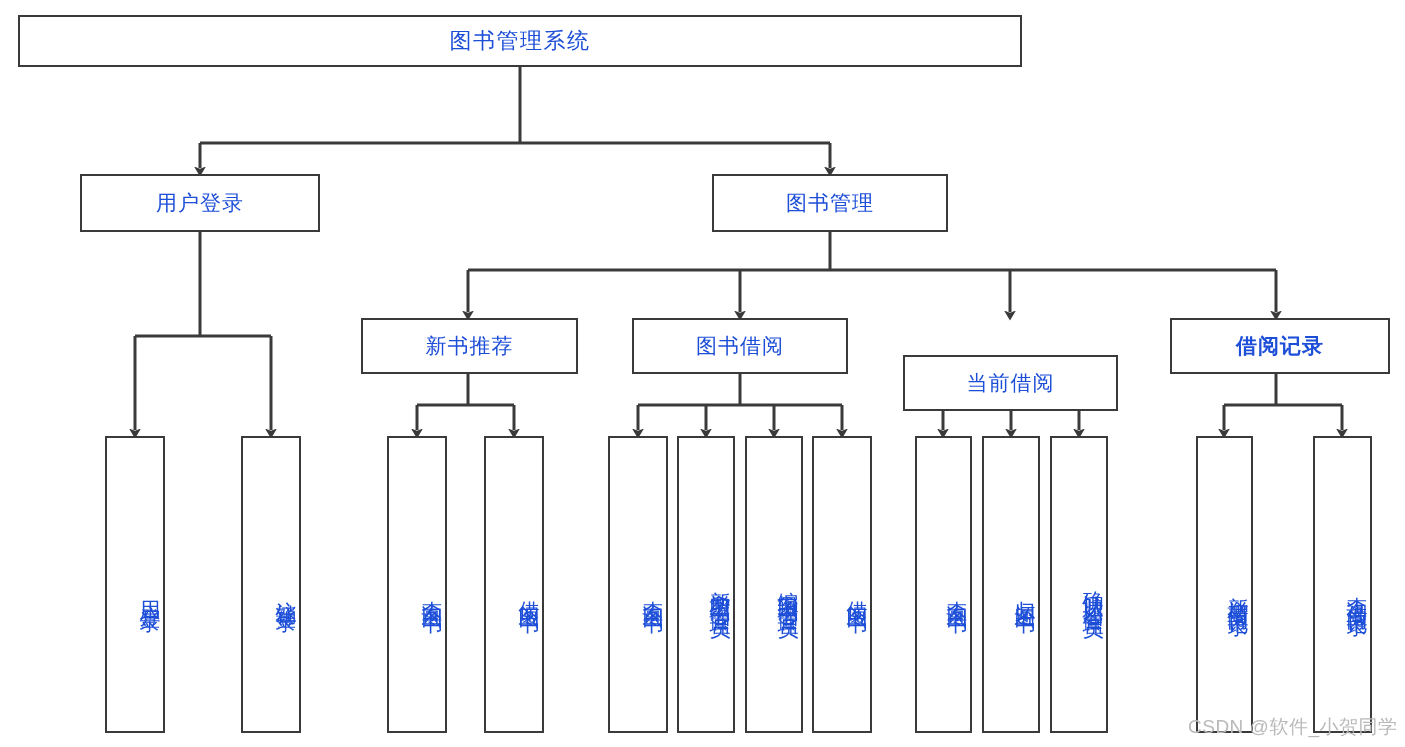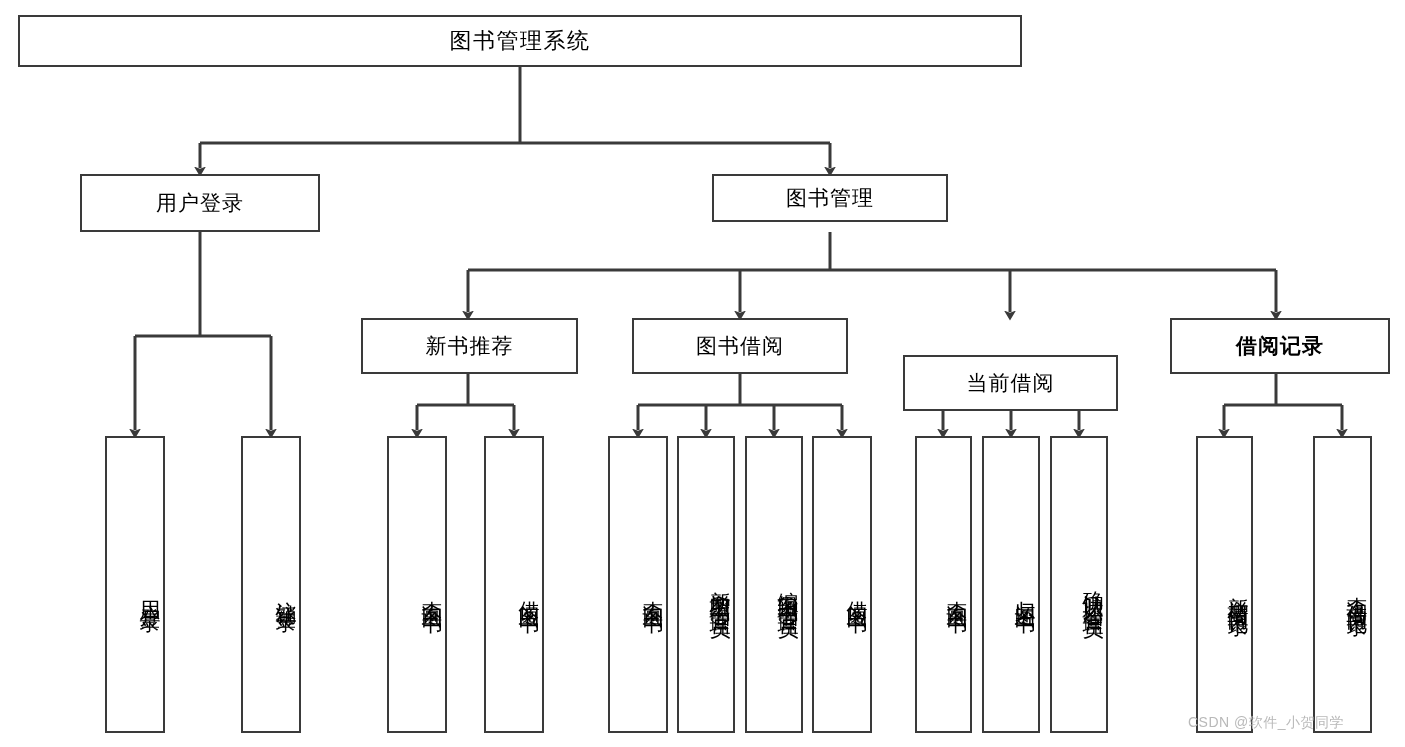--- a/index.html
+++ b/index.html
@@ -23,21 +23,21 @@
     top: 0;
     width: 1405px;
     height: 747px;
     pointer-events: none;
   }
   .node {
     position: absolute;
     box-sizing: border-box;
     border: 2px solid #3a3a3a;
     background: #ffffff;
-    color: #000000;
+    color: #1d4ed8;
     display: flex;
     align-items: center;
     justify-content: center;
     text-align: center;
   }
   .node.horiz {
     font-size: 21px;
     letter-spacing: 1px;
     line-height: 1.2;
   }
@@ -50,21 +50,21 @@
     text-orientation: upright;
     font-size: 21px;
     letter-spacing: 4px;
     align-items: flex-start;
     justify-content: center;
     padding-top: 14px;
     line-height: 1.25;
   }
   .watermark {
     position: absolute;
-    font-size: 14px;
+    font-size: 19px;
     color: #b9b9b9;
     letter-spacing: 0.5px;
     white-space: nowrap;
     user-select: none;
   }
 </style>
 </head>
 <body>
 
 <div id="stage">
@@ -119,21 +119,21 @@
       <path d="M1224,405 L1342,405"></path>
       <path d="M1224,405 L1224,430" marker-end="url(#arrow)"></path>
       <path d="M1342,405 L1342,430" marker-end="url(#arrow)"></path>
     </g>
   </svg>
 
   <div class="node horiz root" style="left:18px; top:15px; width:1004px; height:52px;">图书管理系统</div>
 
   <div class="node horiz" style="left:80px; top:174px; width:240px; height:58px;">用户登录</div>
 
-  <div class="node horiz" style="left:712px; top:174px; width:236px; height:48px;">图书管理</div>
+  <div class="node horiz" style="left:712px; top:174px; width:236px; height:58px;">图书管理</div>
 
   <div class="node horiz" style="left:632px; top:318px; width:216px; height:56px;">图书借阅</div>
 
   <div class="node horiz" style="left:361px; top:318px; width:217px; height:56px;">新书推荐</div>
 
   <div class="node horiz" style="left:903px; top:318px; width:215px; height:56px;margin-top:37px;">当前借阅</div>
 
   <div class="node horiz" style="left:1170px; top:318px; width:220px; height:56px;font-weight:bold;">借阅记录</div>
 
   <div class="node vert" style="left:105px; top:436px; width:60px; height:297px;">用户登录</div>

